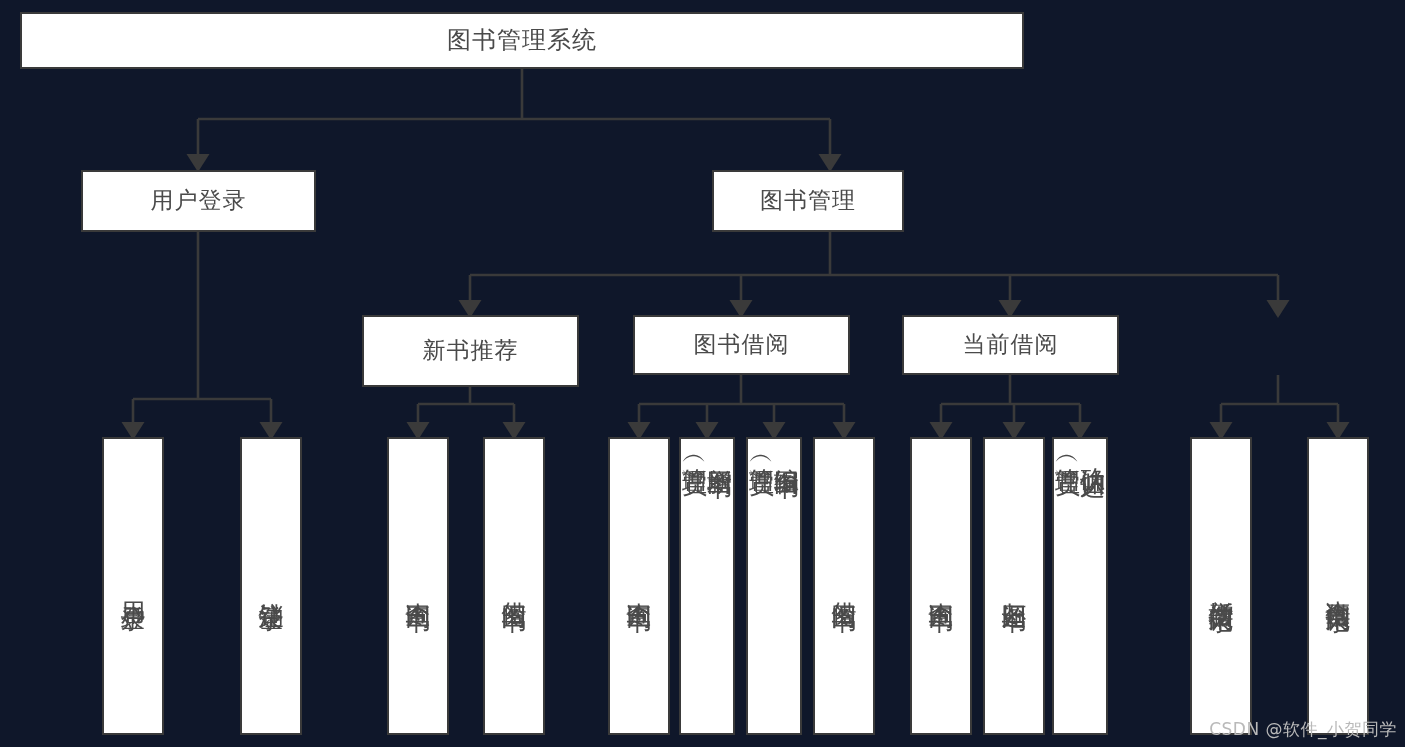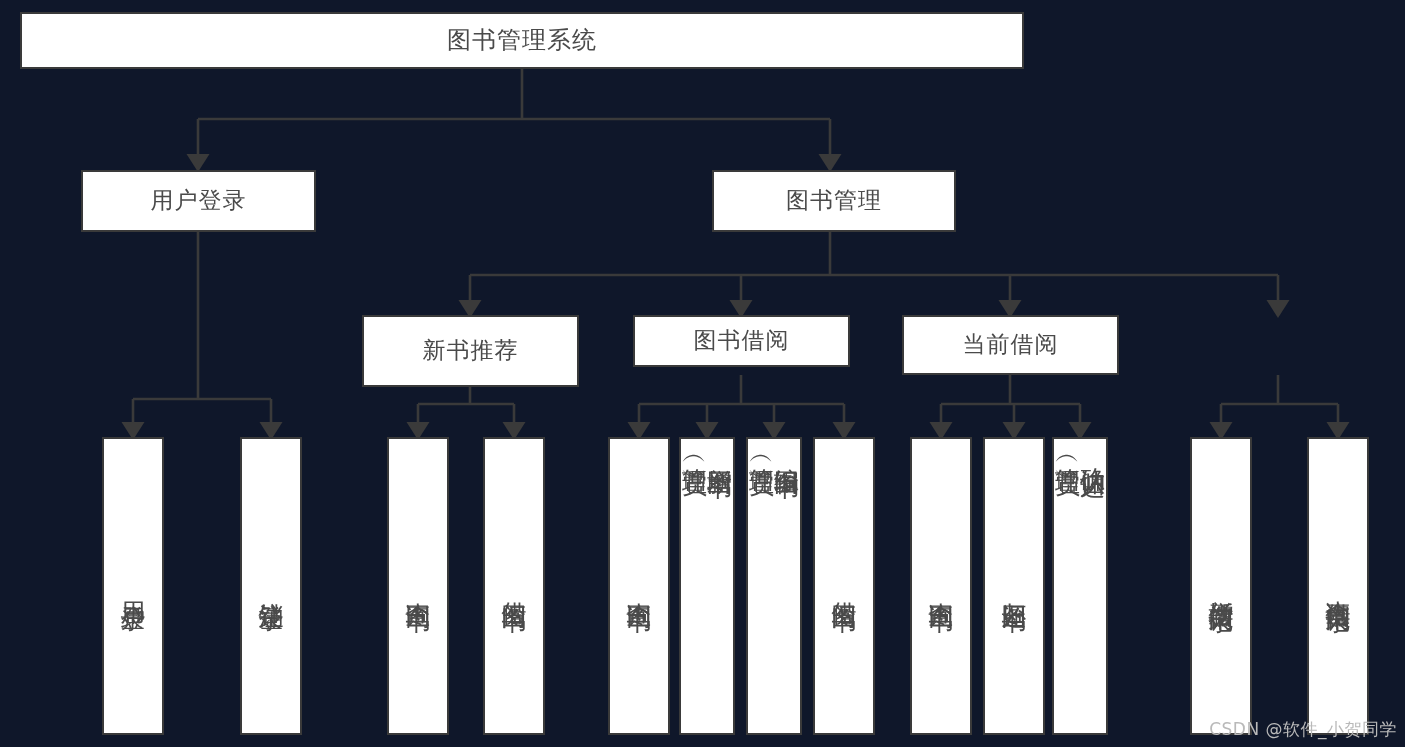--- a/index.html
+++ b/index.html
@@ -131,28 +131,28 @@
     </g>
   </svg>
 
   <div class="node root horizontal" style="left:20px; top:12px; width:1004px; height:57px;">
     <span class="label">图书管理系统</span>
   </div>
 
   <div class="node horizontal" style="left:81px; top:170px; width:235px; height:62px;">
     <span class="label">用户登录</span>
   </div>
-  <div class="node horizontal" style="left:712px; top:170px; width:244px; height:62px;">
+  <div class="node horizontal" style="left:712px; top:170px; width:192px; height:62px;">
     <span class="label">图书管理</span>
   </div>
 
   <div class="node horizontal" style="left:362px; top:315px; width:217px; height:72px;">
     <span class="label">新书推荐</span>
   </div>
-  <div class="node horizontal" style="left:633px; top:315px; width:217px; height:52px;">
+  <div class="node horizontal" style="left:633px; top:315px; width:217px; height:60px;">
     <span class="label">图书借阅</span>
   </div>
   <div class="node horizontal" style="left:902px; top:315px; width:217px; height:60px;">
     <span class="label">当前借阅</span>
   </div>
 
   <div class="node vertical center-text" style="left:102px; top:437px; width:62px; height:298px;">
     <span class="label">用户登录</span>
   </div>
   <div class="node vertical center-text" style="left:240px; top:437px; width:62px; height:298px;">

